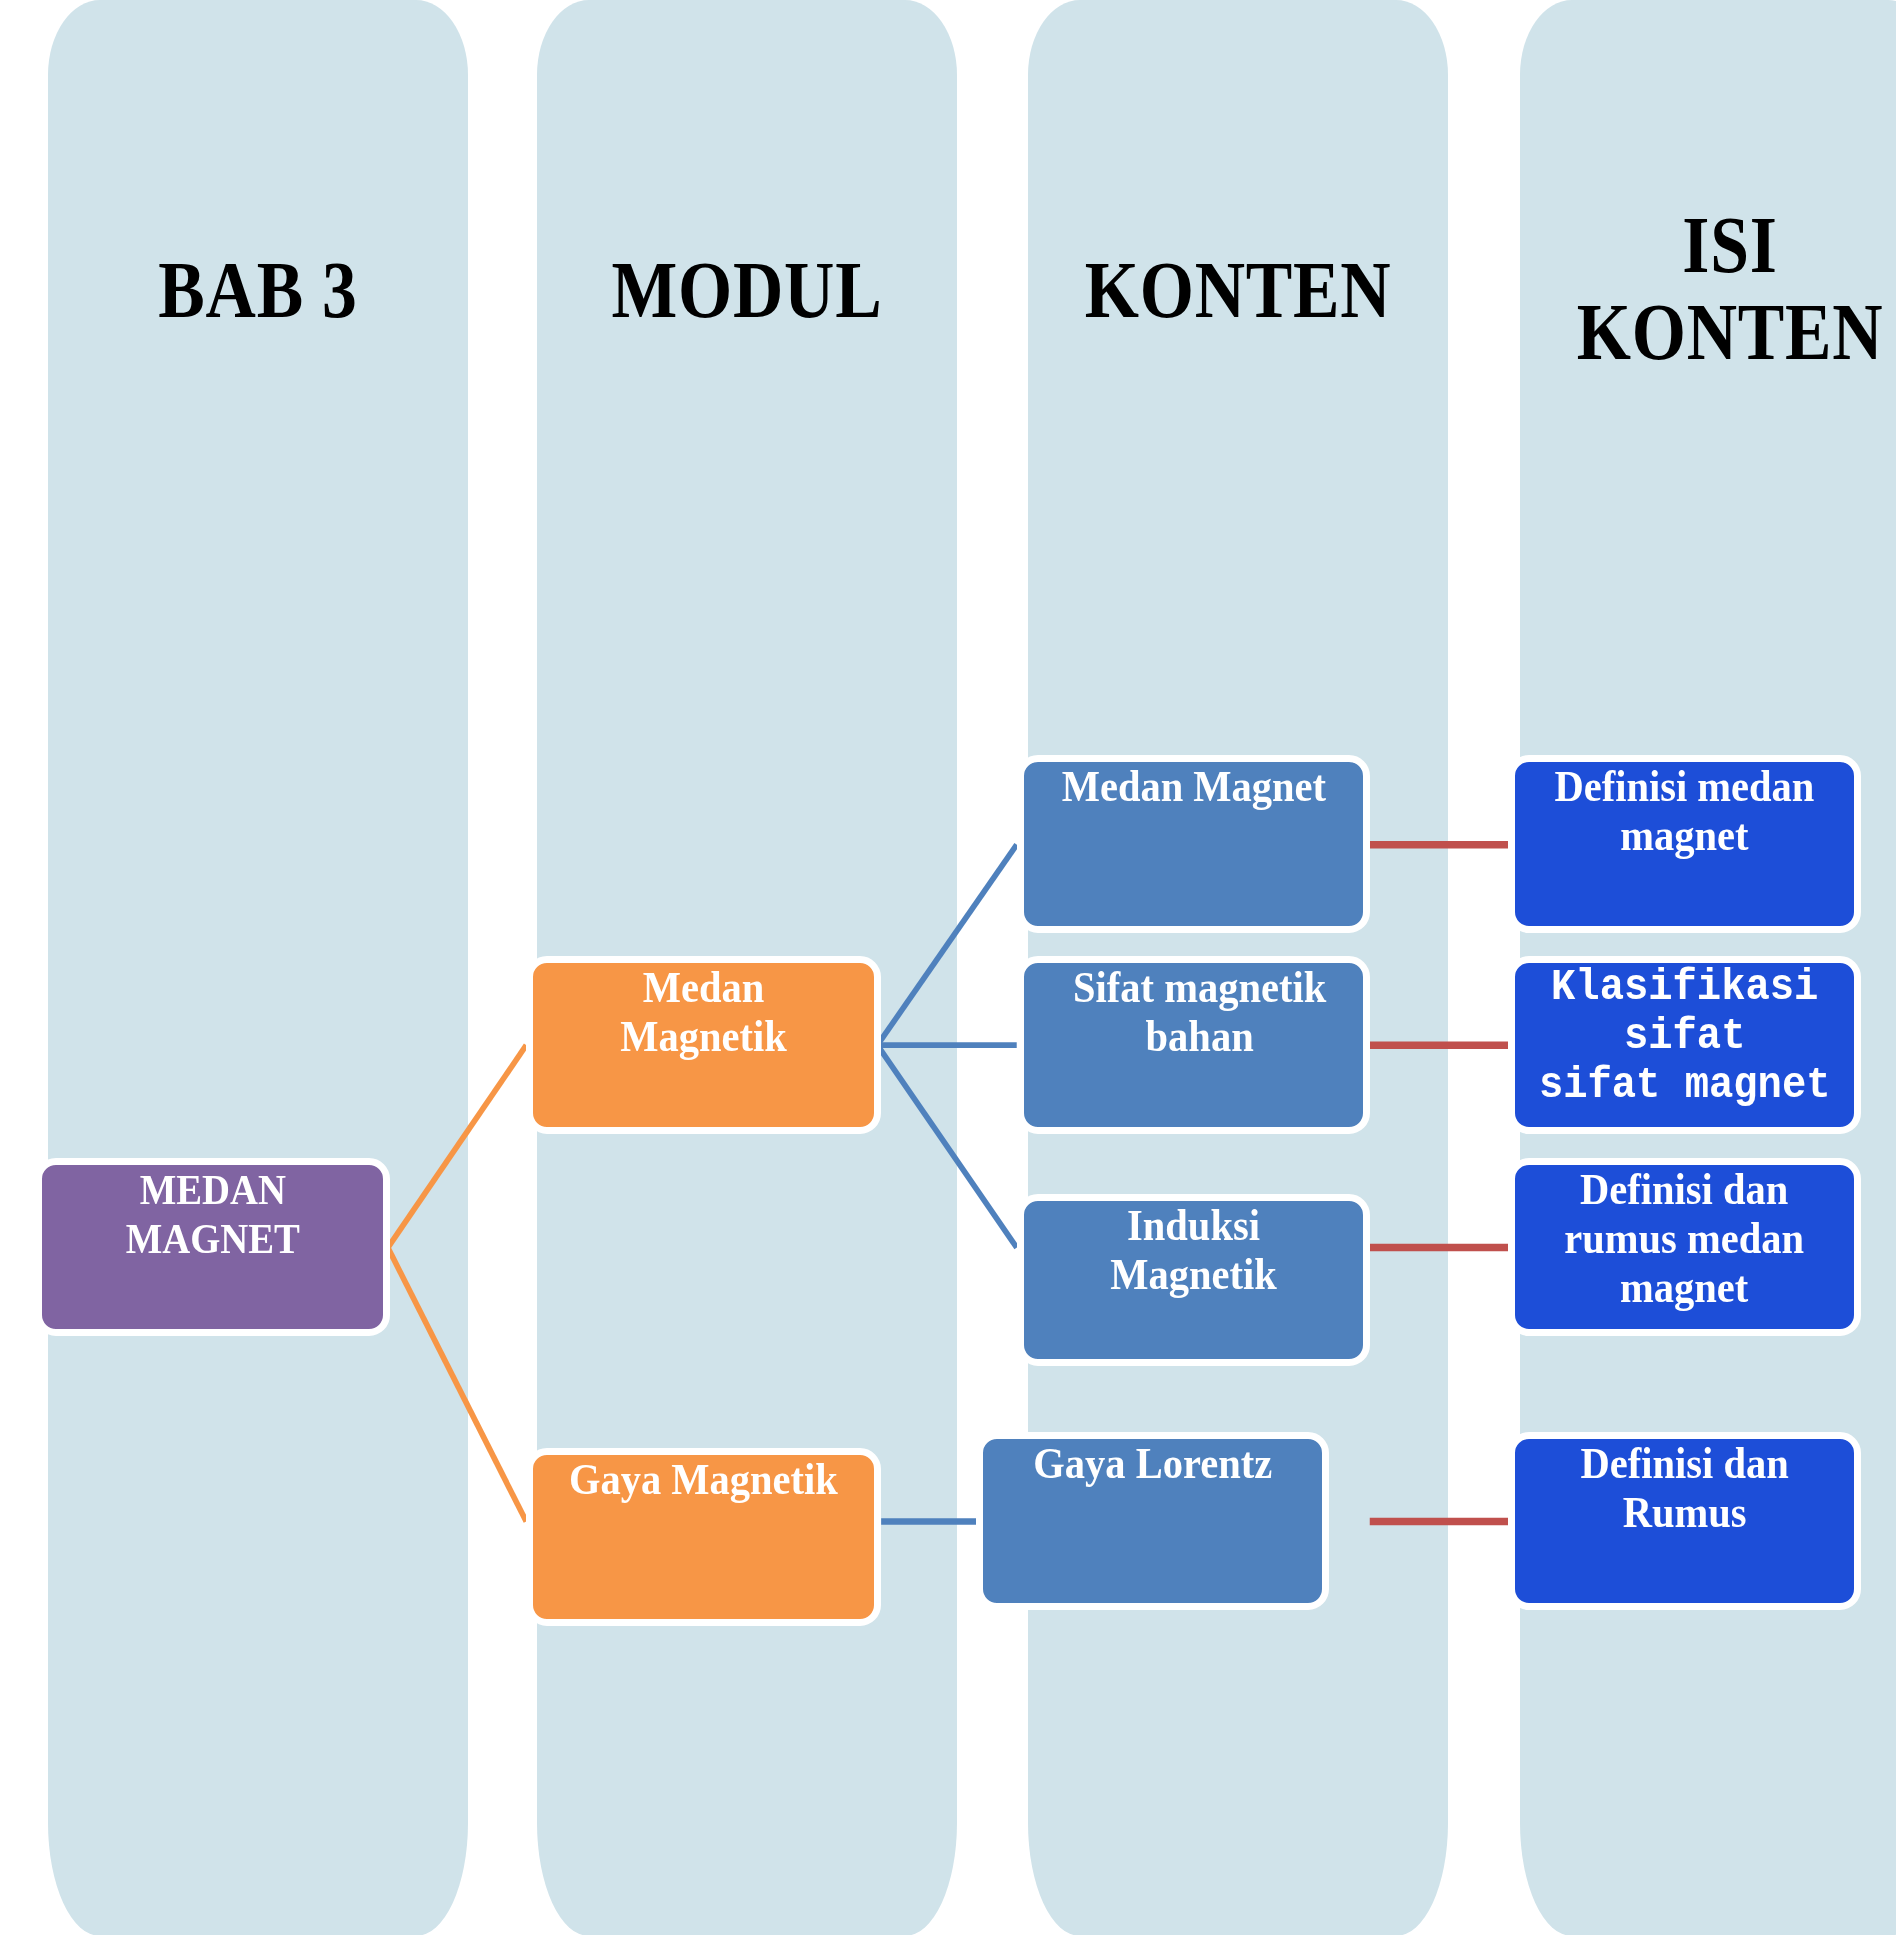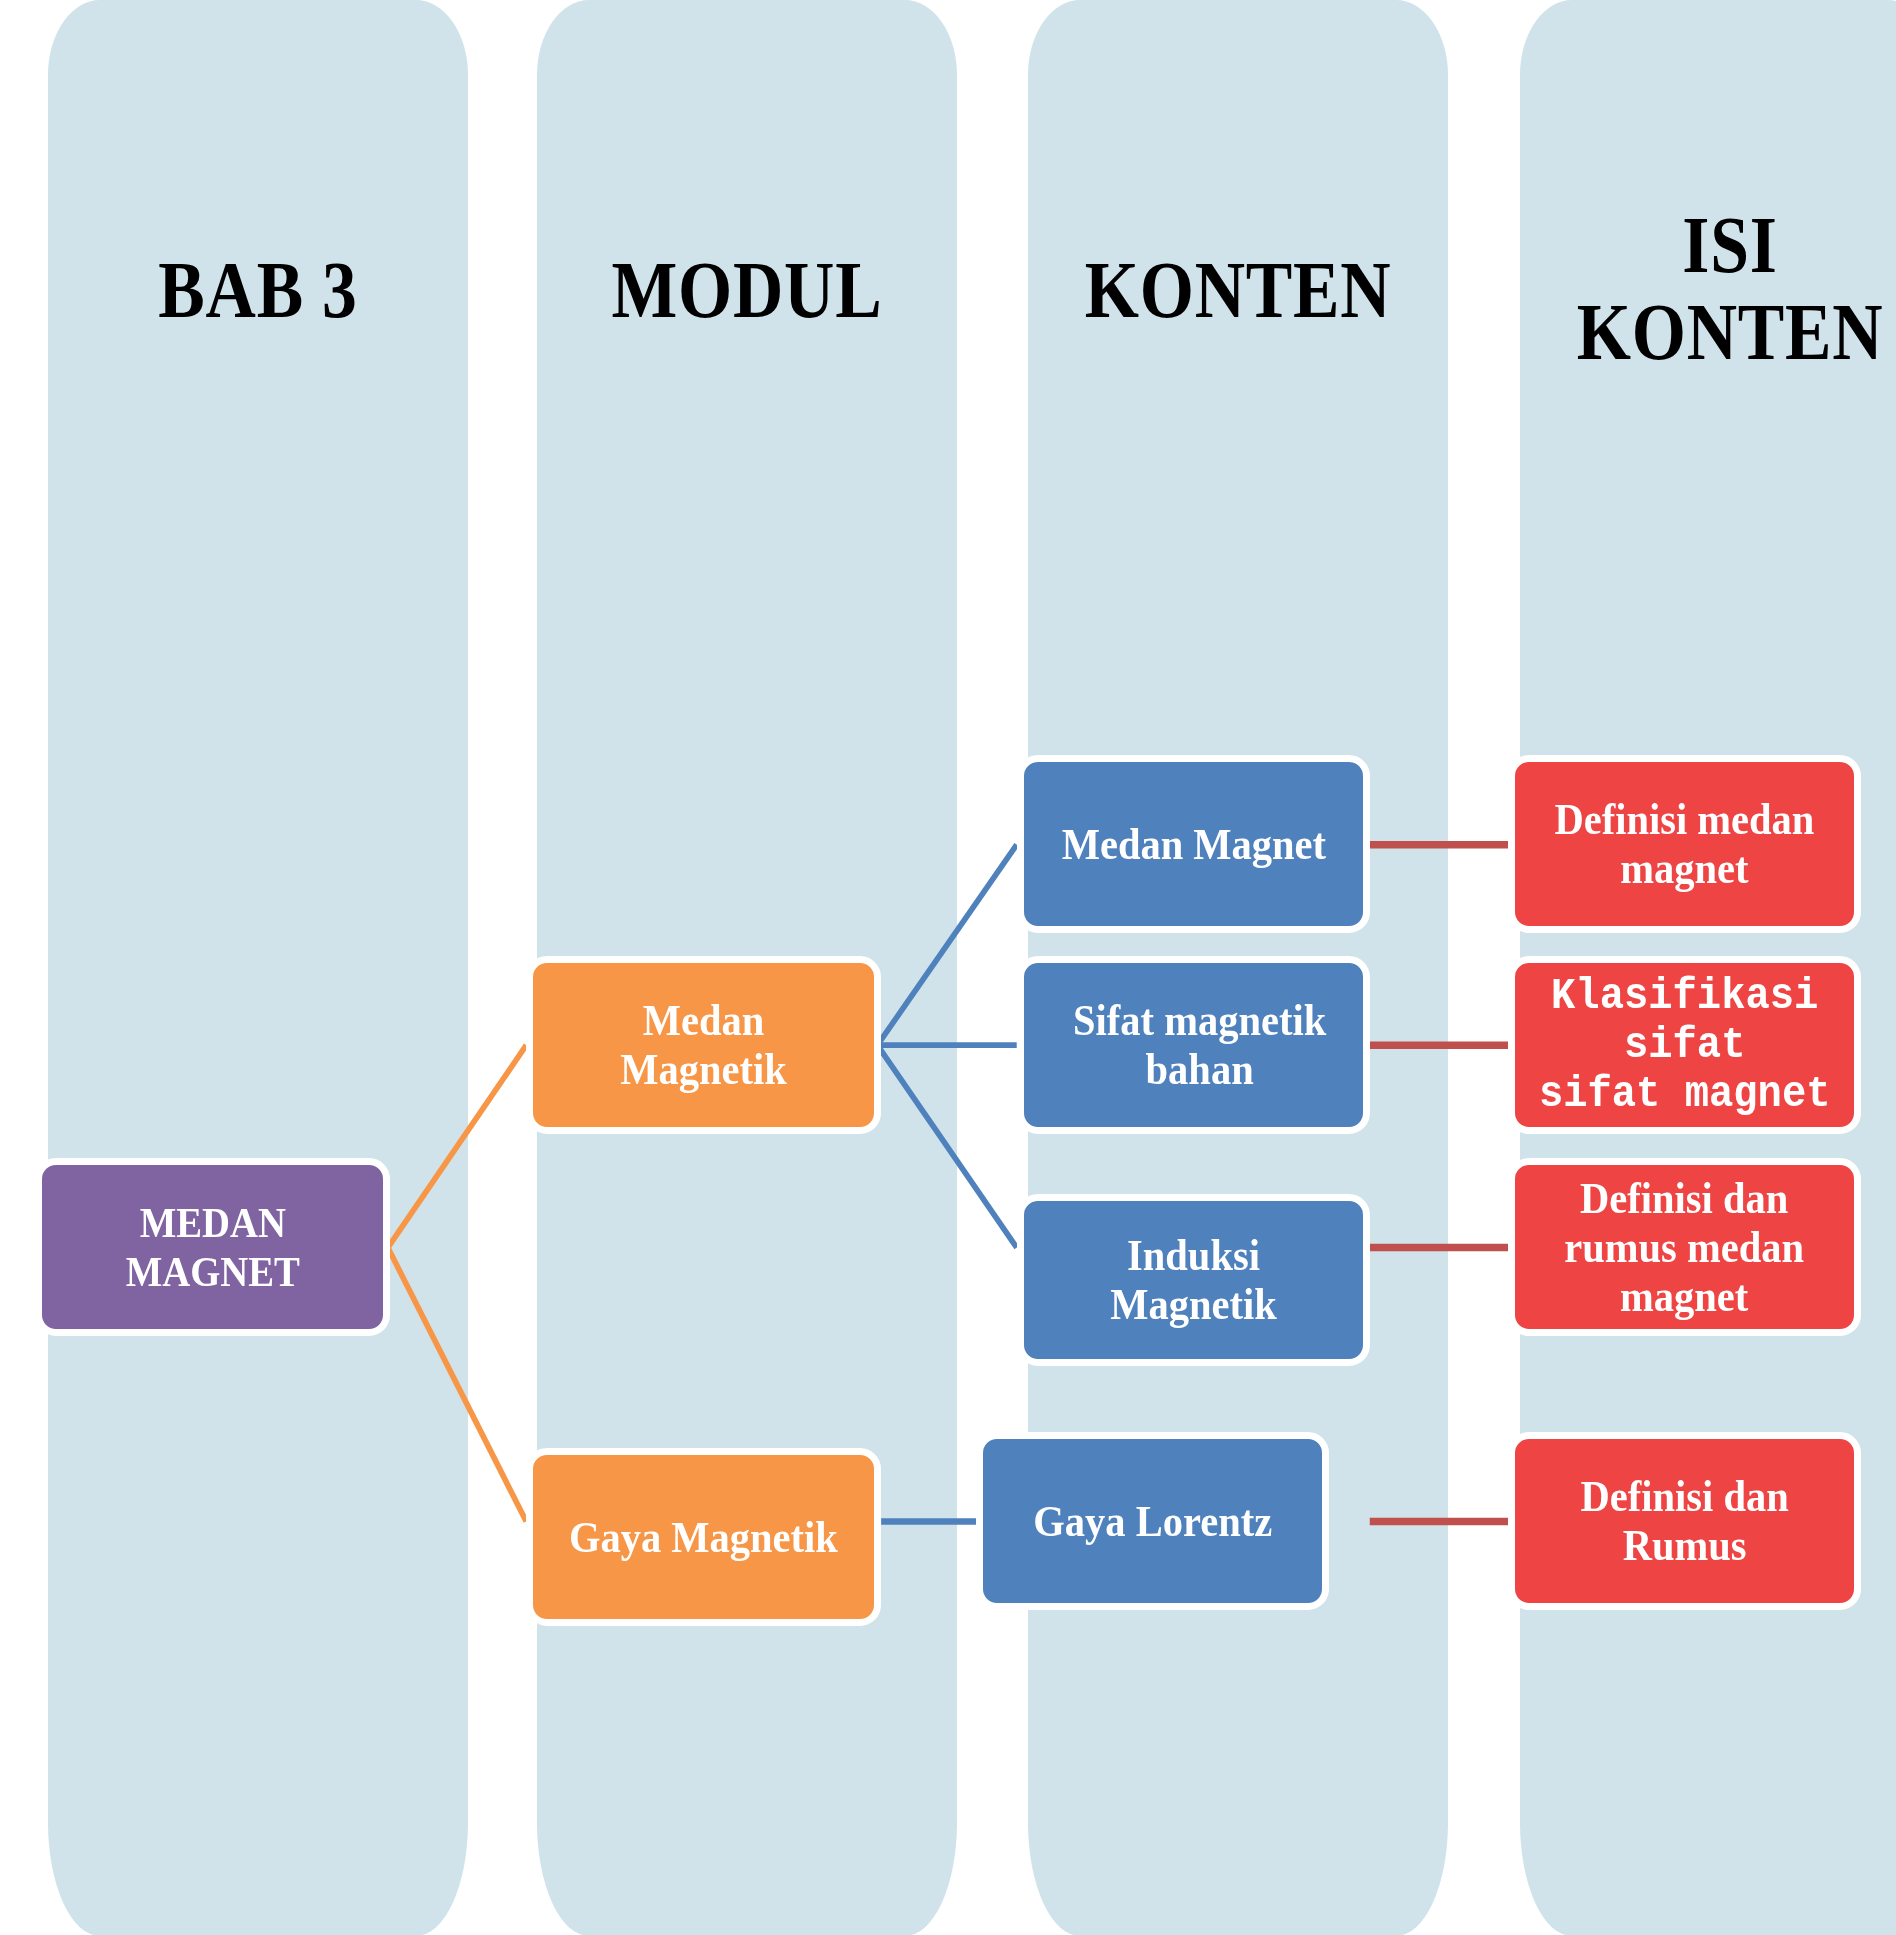--- a/index.html
+++ b/index.html
@@ -4,27 +4,27 @@
   <style>
     html, body { margin:0; padding:0; background:#ffffff; }
     body { width:1896px; height:1936px; position:relative; overflow:hidden;
            font-family:"Liberation Serif", "DejaVu Serif", serif; }
     .col { position:absolute; top:0; height:1936px; width:420px; background:#d0e3ea;
            border-radius:52px 52px 52px 52px / 75px 75px 113px 113px;margin-left:45px; }
     .col-header { position:absolute; left:0; right:0; text-align:center; font-weight:bold;
                   color:#000; font-size:81px; line-height:87px; letter-spacing:0.9px;
                   transform:scaleX(0.86); }
     .box { position:absolute; box-sizing:border-box; border:7.5px solid #ffffff; border-radius:21px;
-           display:flex; align-items:center; justify-content:center; text-align:center;
+           display:flex; align-items:flex-start; justify-content:center; text-align:center;
            color:#ffffff; font-weight:bold; font-size:45px; line-height:49px; padding:0 3.8px; }
     .box span { display:inline-block; transform:scaleX(0.9); }
     .purple { background:#8064a2; }
     .orange { background:#f79646; }
     .blue   { background:#4f81bd; }
-    .red    { background:#ef4444; }
+    .red    { background:#1d4ed8; }
     svg.links { position:absolute; left:0; top:0; }
   </style>
 </head>
 <body>
 
 <div class="col" style="left:2.8px;">
   <div class="col-header" style="top:247px;">BAB 3</div>
 </div>
 <div class="col" style="left:492px;">
   <div class="col-header" style="top:247px;">MODUL</div>

